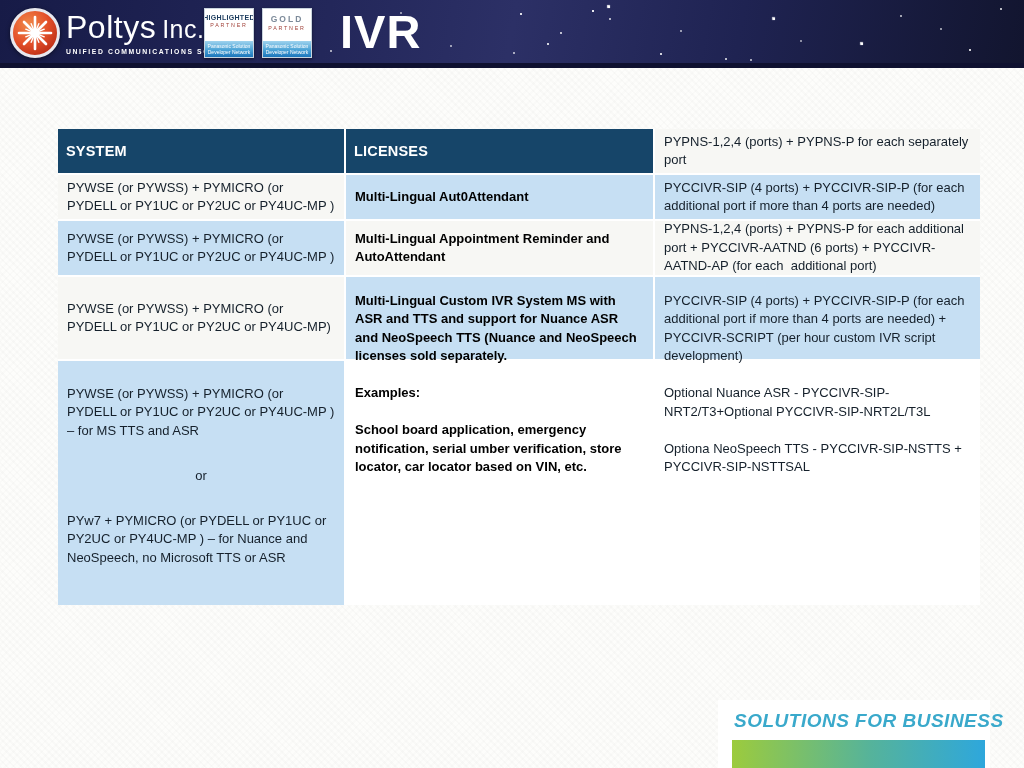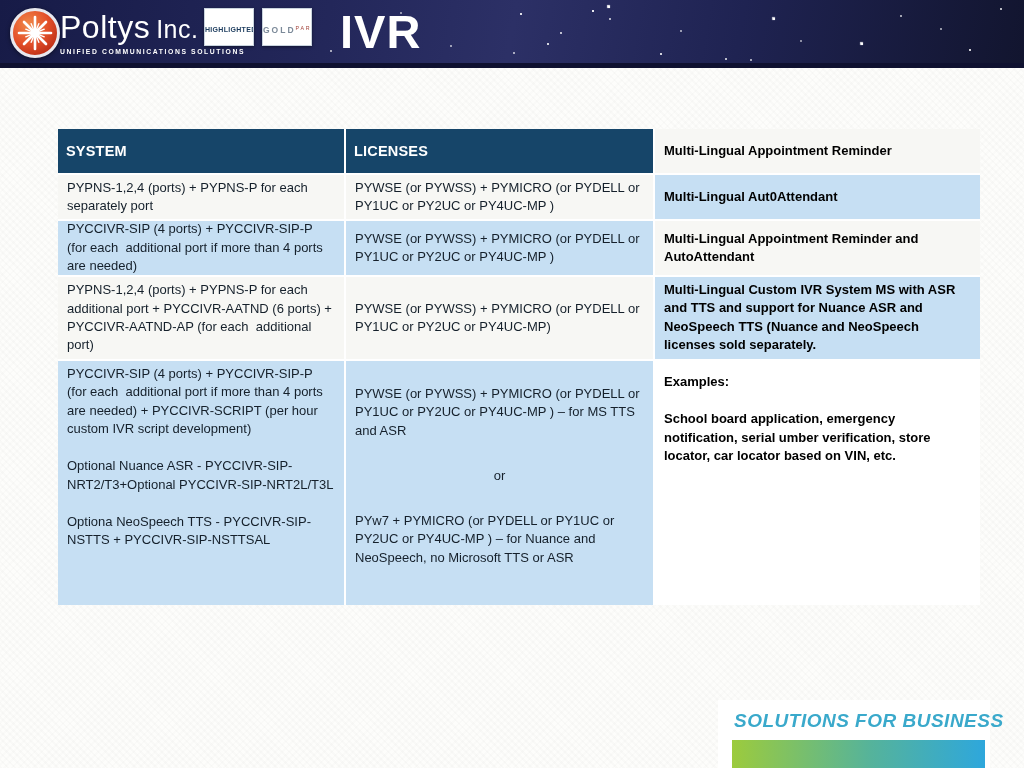--- a/index.html
+++ b/index.html
@@ -36,29 +36,29 @@
     607px 5px 1px rgba(255,255,255,.95), 860px 42px 1px rgba(255,255,255,.9),
     772px 17px 1px rgba(255,255,255,.85); }
 
   .logo { position:absolute; left:10px; top:8px; display:flex; align-items:flex-start; }
   .logo-circle {
     width:50px; height:50px; border-radius:50%;
     background:radial-gradient(circle at 35% 30%, #f08a4b 0%, #e4512a 45%, #a81c0c 100%);
     border:3px solid #e8e8ee; box-shadow:0 1px 4px rgba(0,0,0,.5);
     display:flex; align-items:center; justify-content:center;
   }
-  .logo-text-wrap { margin-top:2px; }
+  .logo-text-wrap { margin-left:6px; margin-top:2px; }
   .logo-name { color:#ffffff; font-size:32px; font-weight:400; letter-spacing:.5px; line-height:34px; }
   .logo-name .inc { font-size:25px; margin-left:6px; }
   .logo-tagline { color:#ffffff; font-size:6.8px; letter-spacing:1.6px; margin-top:2px; font-weight:bold; }
 
   .badges { position:absolute; left:204px; top:8px; display:flex; gap:8px; }
   .badge {
-    width:50px; height:38px; background:#ffffff; border:1px solid #c9d4de;
-    display:flex; flex-direction:row; align-items:center; overflow:hidden;
+    width:50px; height:50px; background:#ffffff; border:1px solid #c9d4de;
+    display:flex; flex-direction:column; align-items:center; overflow:hidden;
     box-shadow:0 1px 3px rgba(0,0,0,.45);
   }
   .badge-tier { color:#1a3a5c; font-weight:bold; font-size:7px; margin-top:5px; letter-spacing:.3px; white-space:nowrap; }
   .badge.gold .badge-tier { color:#7c8a99; font-size:8.5px; letter-spacing:2px; }
   .badge-partner { color:#a04038; font-size:5.3px; letter-spacing:1.8px; margin-top:1px; white-space:nowrap; }
   .badge-strip {
     margin-top:auto; width:100%;
     background:linear-gradient(180deg,#9fd3ee 0%,#4ba3d6 55%,#1b75bb 100%);
     padding:2px 0 2px; text-align:center;
   }
@@ -75,21 +75,21 @@
     display:grid; grid-template-columns:286px 307px 325px;
     grid-template-rows:44px 44px 54px 82px 244px;
     gap:2px; background:#ffffff;
     font-size:13px; line-height:1.42; color:#15202b;
   }
   .th {
     background:#164569; color:#ffffff; font-weight:bold; font-size:14.5px;
     display:flex; align-items:center; padding:0 8px; letter-spacing:.2px;
   }
   .cell { display:flex; flex-direction:column; justify-content:center; padding:3px 9px; white-space:pre-wrap; }
-  .cell.top { justify-content:flex-start; padding-top:4px; }
+  .cell.top { justify-content:flex-start; padding-top:15px; }
   .row-white { background:#F7F7F4; }
   .row-blue  { background:#C6DFF3; }
   .sys { font-weight:bold; color:#000000; }
   .or-line { text-align:center; margin:27px 0 26px; }
 
   
   .brand-panel { position:absolute; left:718px; top:700px; width:272px; height:68px; background:#ffffff; }
   .slogan {
     position:absolute; left:16px; top:10px; width:248px;
     color:#3AA9CB; font-size:19px; font-style:italic; font-weight:bold; letter-spacing:.5px;
@@ -155,21 +155,20 @@
     </div>
 
     <div class="slide-title">IVR</div>
   </div>
 
   <div class="ivr-table">
 
     <div class="th">SYSTEM</div>
     <div class="th">LICENSES</div>
 
-    <div class="cell row-white sys">Multi-Lingual Appointment Reminder</div>
     <div class="cell row-white">PYPNS-1,2,4 (ports) + PYPNS-P for each separately port</div>
     <div class="cell row-white">PYWSE (or PYWSS) + PYMICRO (or PYDELL or PY1UC or PY2UC or PY4UC-MP )</div>
 
     <div class="cell row-blue sys">Multi-Lingual Aut0Attendant</div>
     <div class="cell row-blue">PYCCIVR-SIP (4 ports) + PYCCIVR-SIP-P (for each  additional port if more than 4 ports are needed)</div>
     <div class="cell row-blue">PYWSE (or PYWSS) + PYMICRO (or PYDELL or PY1UC or PY2UC or PY4UC-MP )</div>
 
     <div class="cell row-white sys">Multi-Lingual Appointment Reminder and AutoAttendant</div>
     <div class="cell row-white">PYPNS-1,2,4 (ports) + PYPNS-P for each additional port + PYCCIVR-AATND (6 ports) + PYCCIVR-AATND-AP (for each  additional port)</div>
     <div class="cell row-white">PYWSE (or PYWSS) + PYMICRO (or PYDELL or PY1UC or PY2UC or PY4UC-MP)</div>

